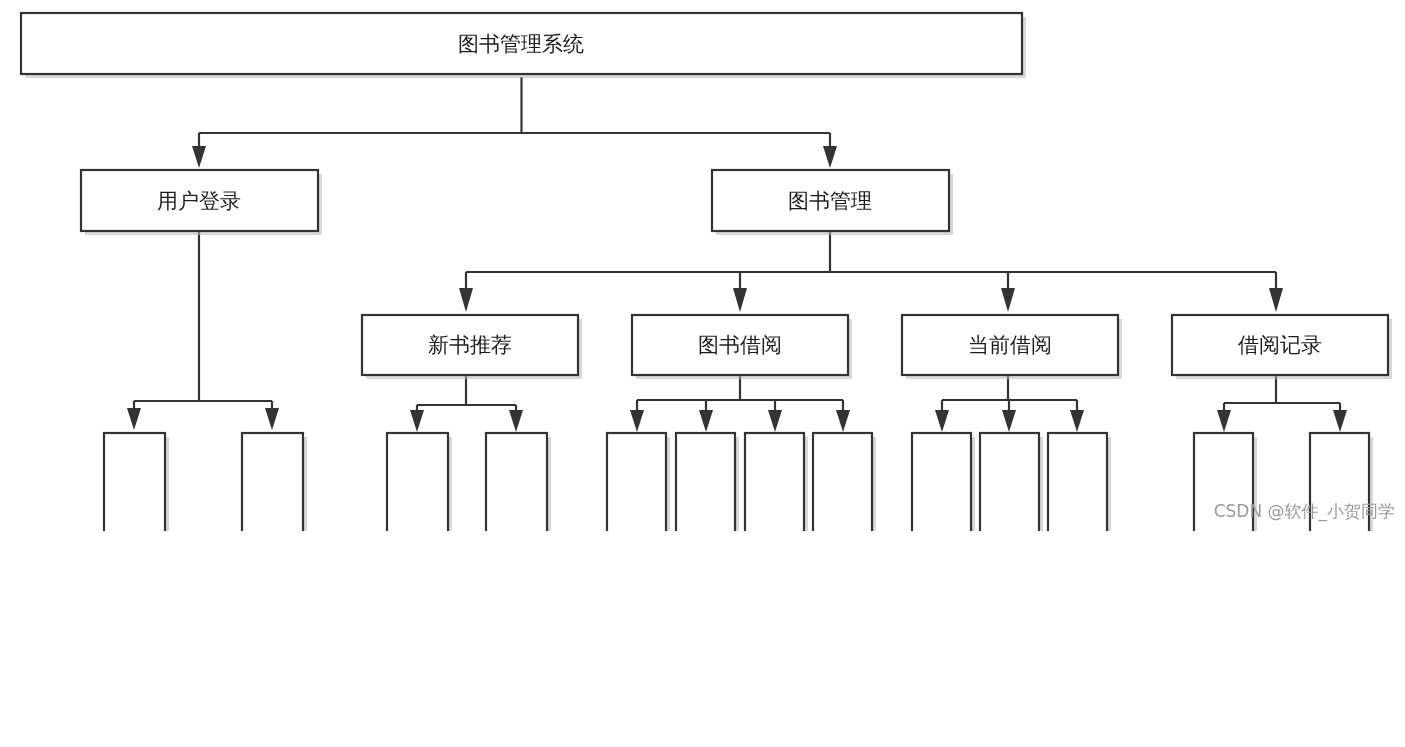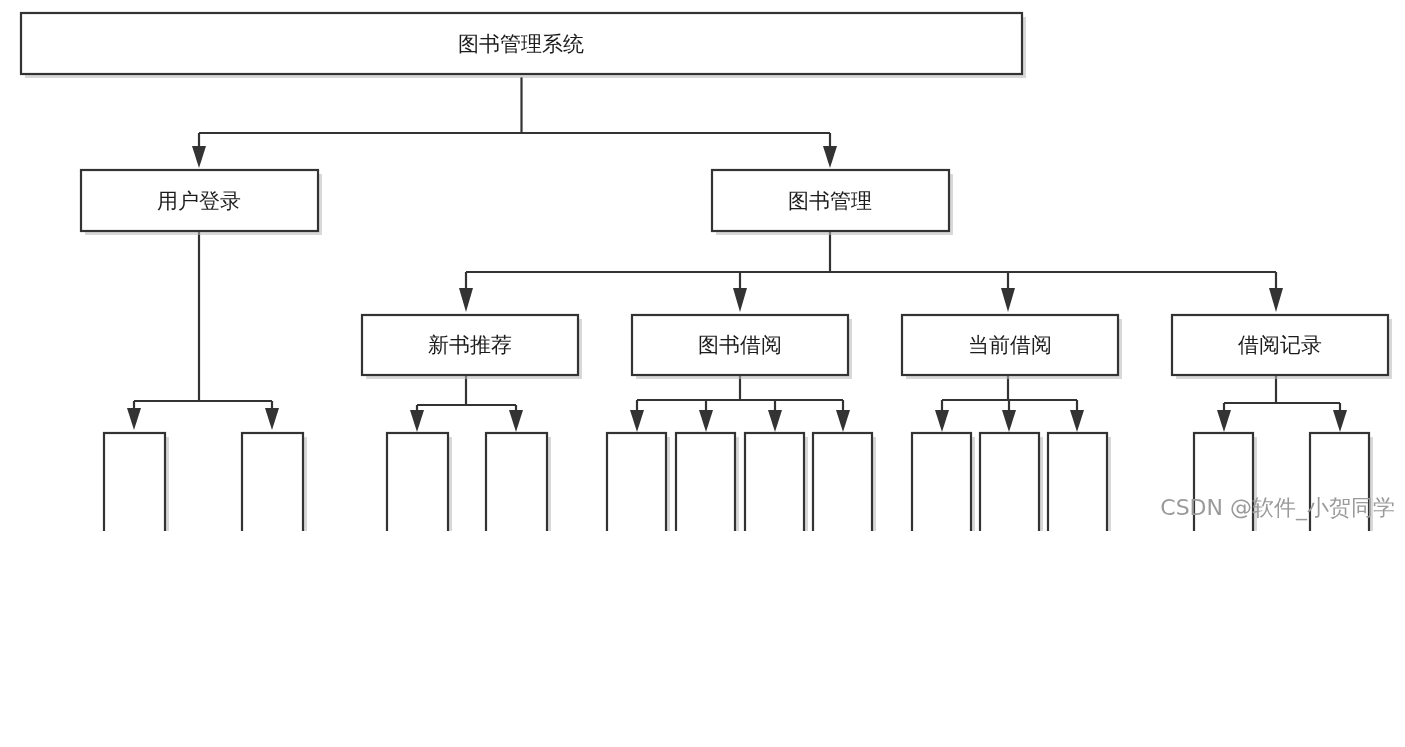--- a/index.html
+++ b/index.html
@@ -57,21 +57,21 @@
     dominant-baseline: middle;
     writing-mode: vertical-rl;
     glyph-orientation-vertical: 0;
     letter-spacing: 2px;
   }
   .watermark-text {
     position: absolute;
     right: 10px;
     bottom: 8px;
     font-family: "DejaVu Sans", "Liberation Sans", sans-serif;
-    font-size: 22px;
+    font-size: 17px;
     color: #9a9a9a;
     white-space: nowrap;
     pointer-events: none;
   }
 </style>
 </head>
 <body>
 
 <div id="diagram-root">
 

